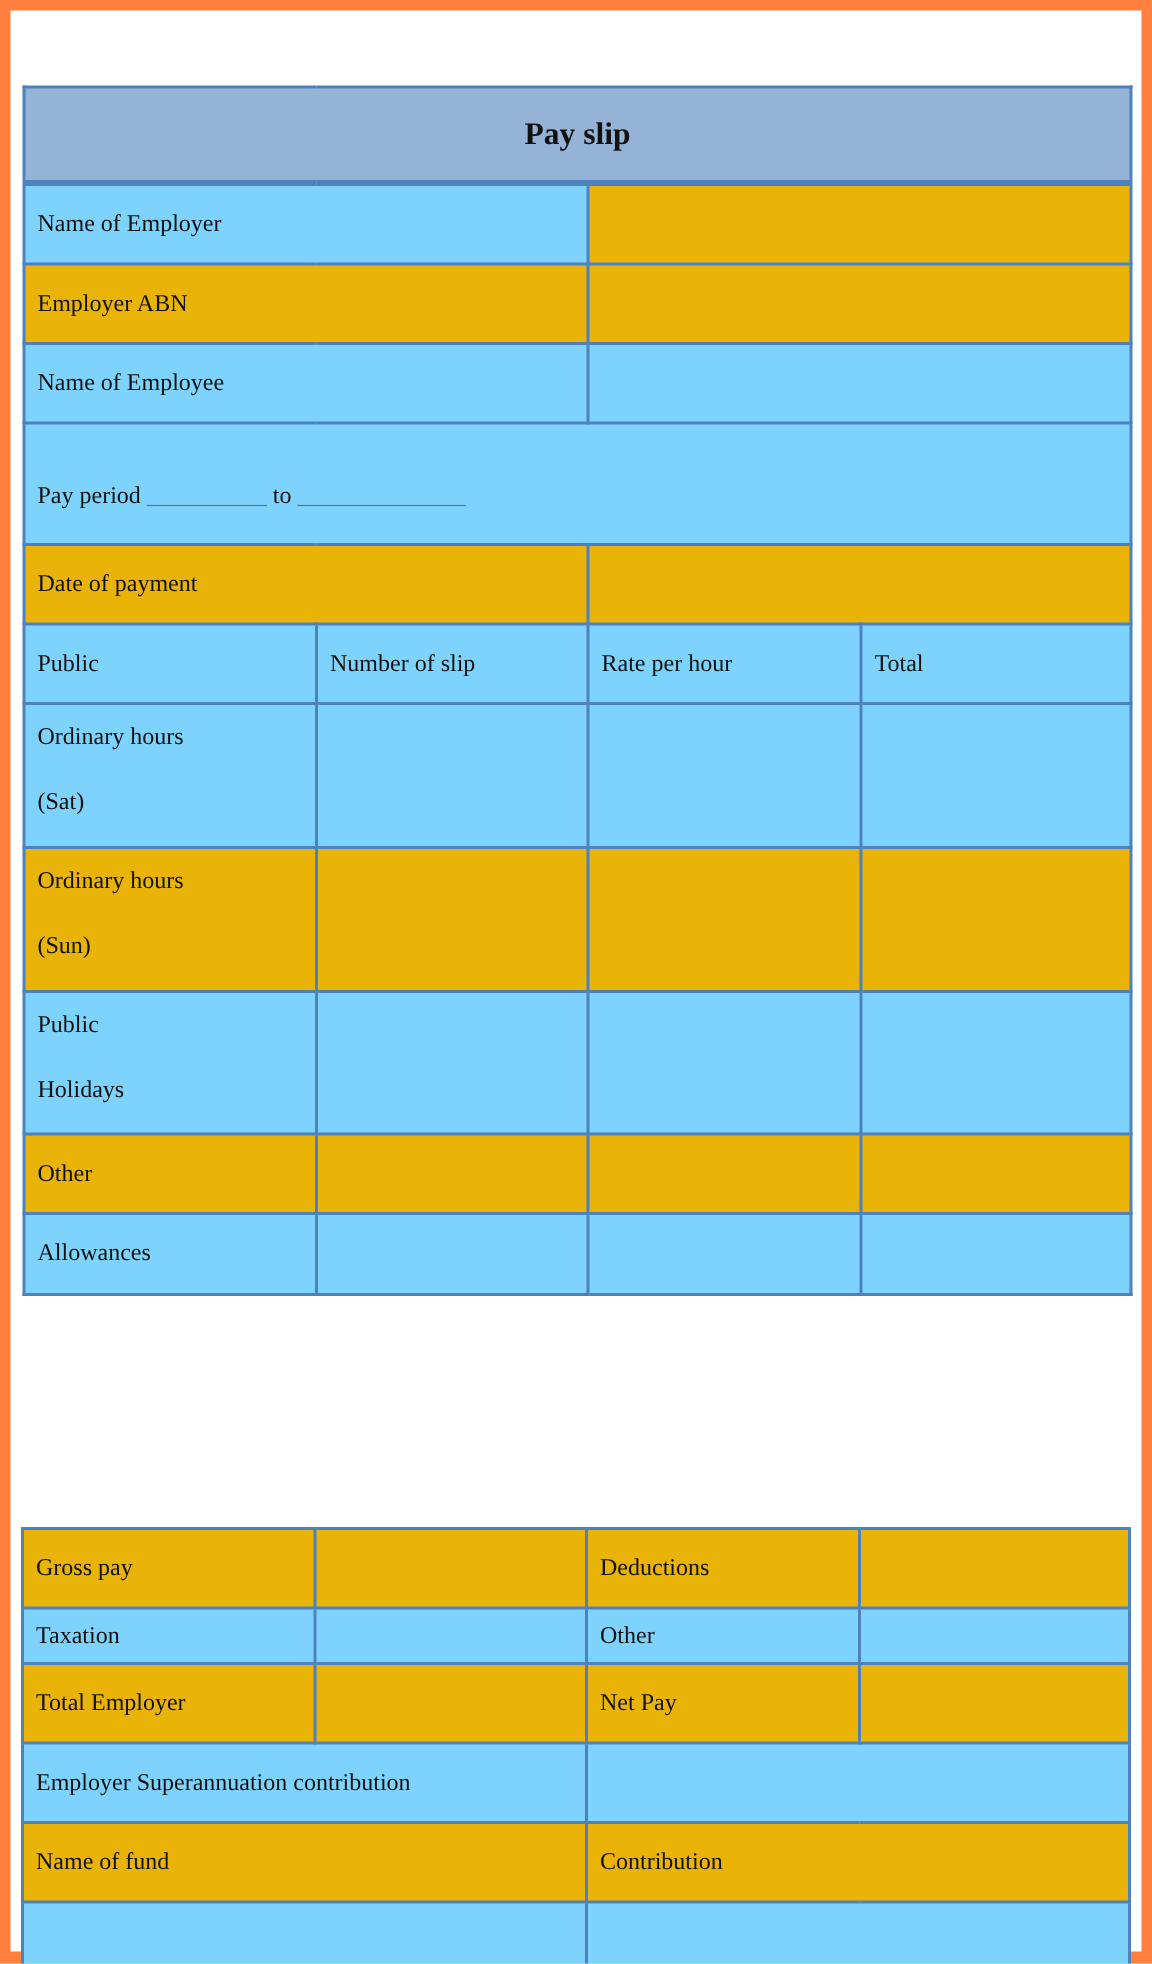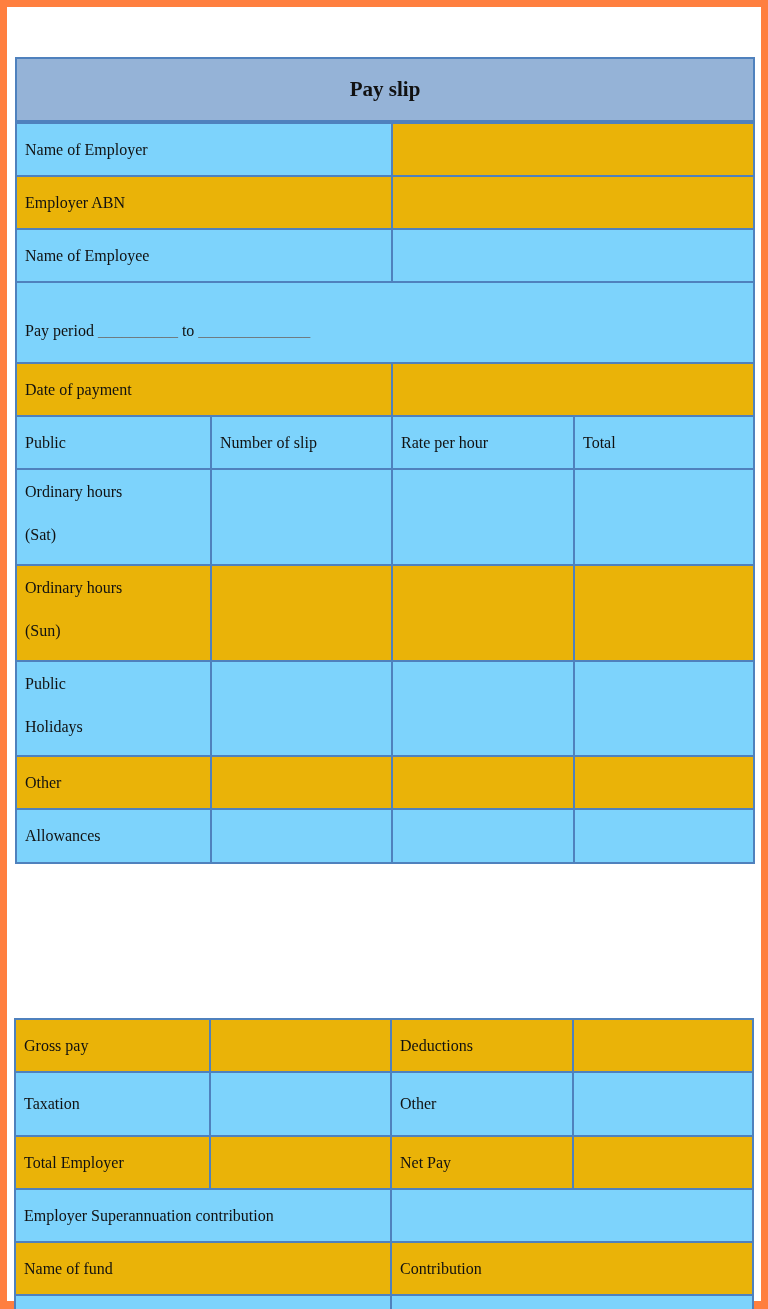--- a/index.html
+++ b/index.html
@@ -131,21 +131,21 @@
         <col style="width:182px">
         <col style="width:180px">
     </colgroup>
     <tbody>
         <tr style="height:53px">
       <td class="white">Gross pay</td>
       <td class="white"></td>
       <td class="white">Deductions</td>
       <td class="white"></td>
     </tr>
-    <tr style="height:64px">
+    <tr style="height:37px">
       <td class="shade">Taxation</td>
       <td class="shade"></td>
       <td class="shade">Other</td>
       <td class="shade"></td>
     </tr>
     <tr style="height:53px">
       <td class="white">Total Employer</td>
       <td class="white"></td>
       <td class="white">Net Pay</td>
       <td class="white"></td>

